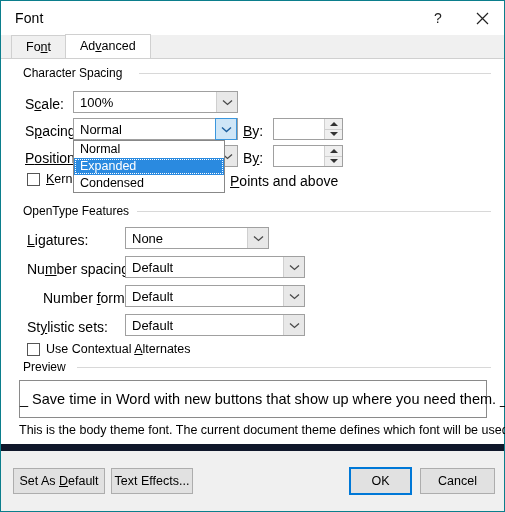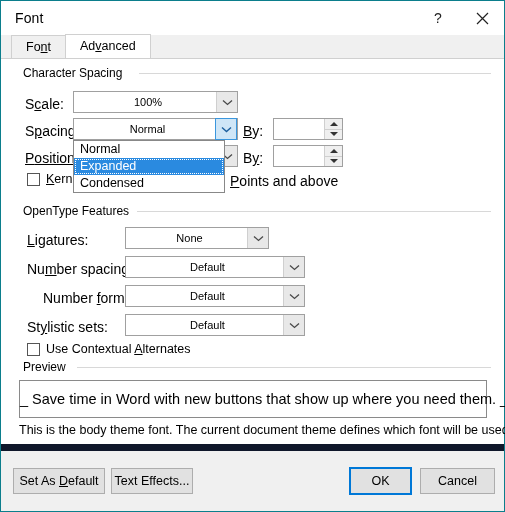--- a/index.html
+++ b/index.html
@@ -56,21 +56,21 @@
   }
   .lbl{position:absolute;font-size:14px;white-space:nowrap;}
   u{text-decoration:underline;}
   
   .combo{
     position:absolute;box-sizing:border-box;
     border:1px solid #a0a0a0;background:#ffffff;height:22px;
     display:flex;align-items:center;
   }
   .combo .val{
-    flex:1;padding-left:6px;font-size:11px;color:#000;overflow:hidden;white-space:nowrap;text-align:center;
+    flex:1;padding-left:6px;font-size:13px;color:#000;overflow:hidden;white-space:nowrap;
   }
   .combo .arrow{
     width:20px;height:20px;background:#e8e8e8;border-left:1px solid #cfcfcf;
     display:flex;align-items:center;justify-content:center;
   }
   .combo .arrow.hot{background:#cfe6f7;border:1px solid #3a96dd;}
   .chev{display:block;}
   
   .spinbox{
     position:absolute;box-sizing:border-box;border:1px solid #a0a0a0;

